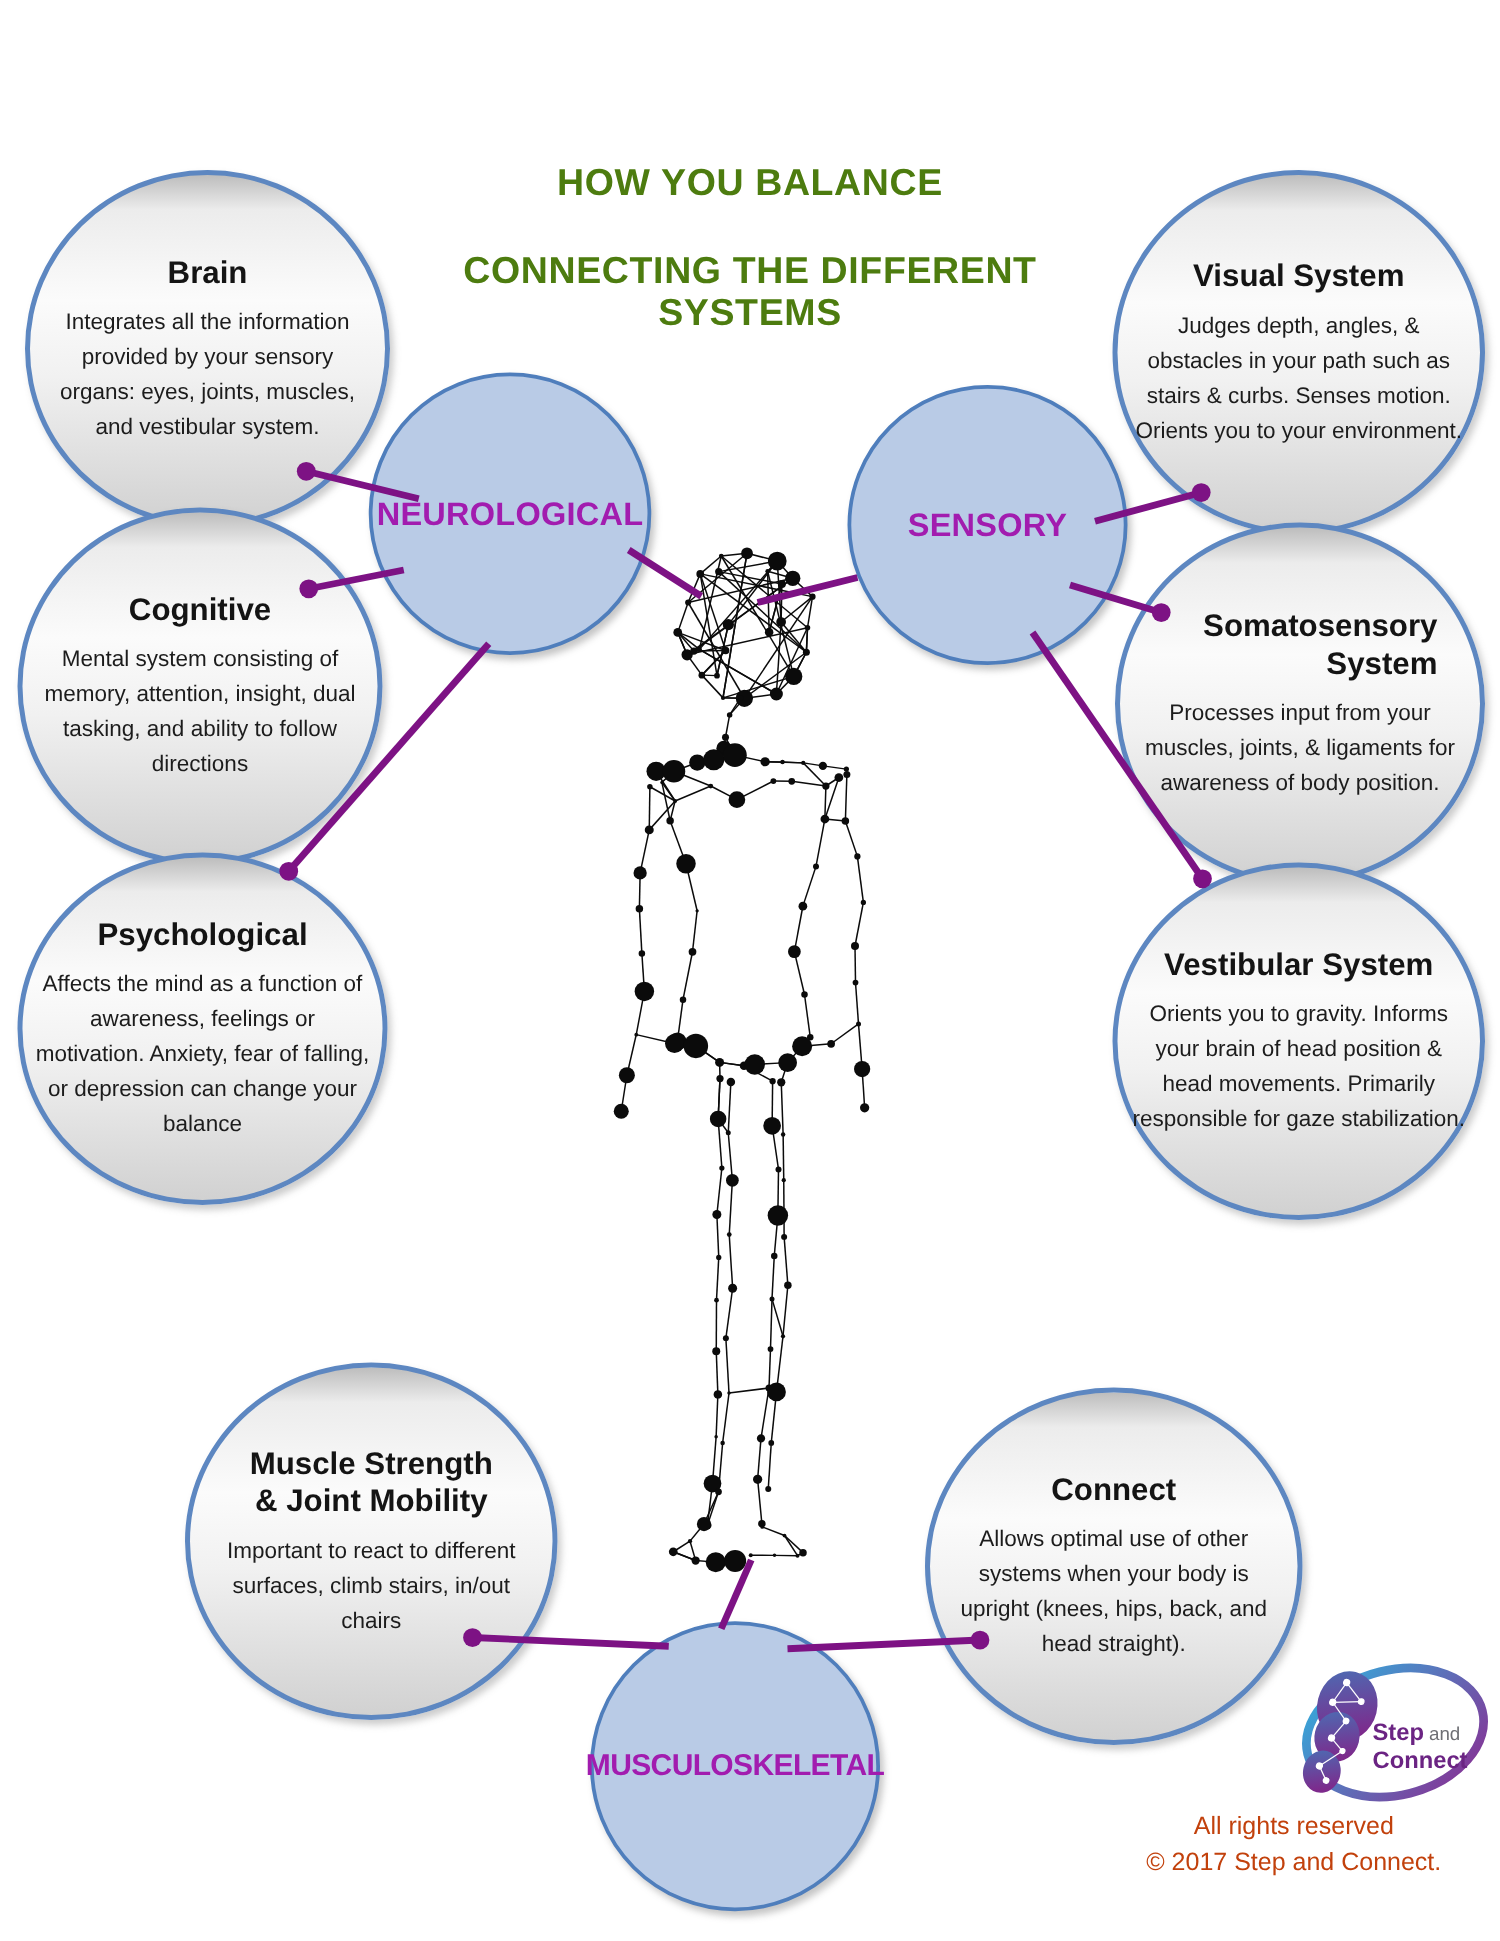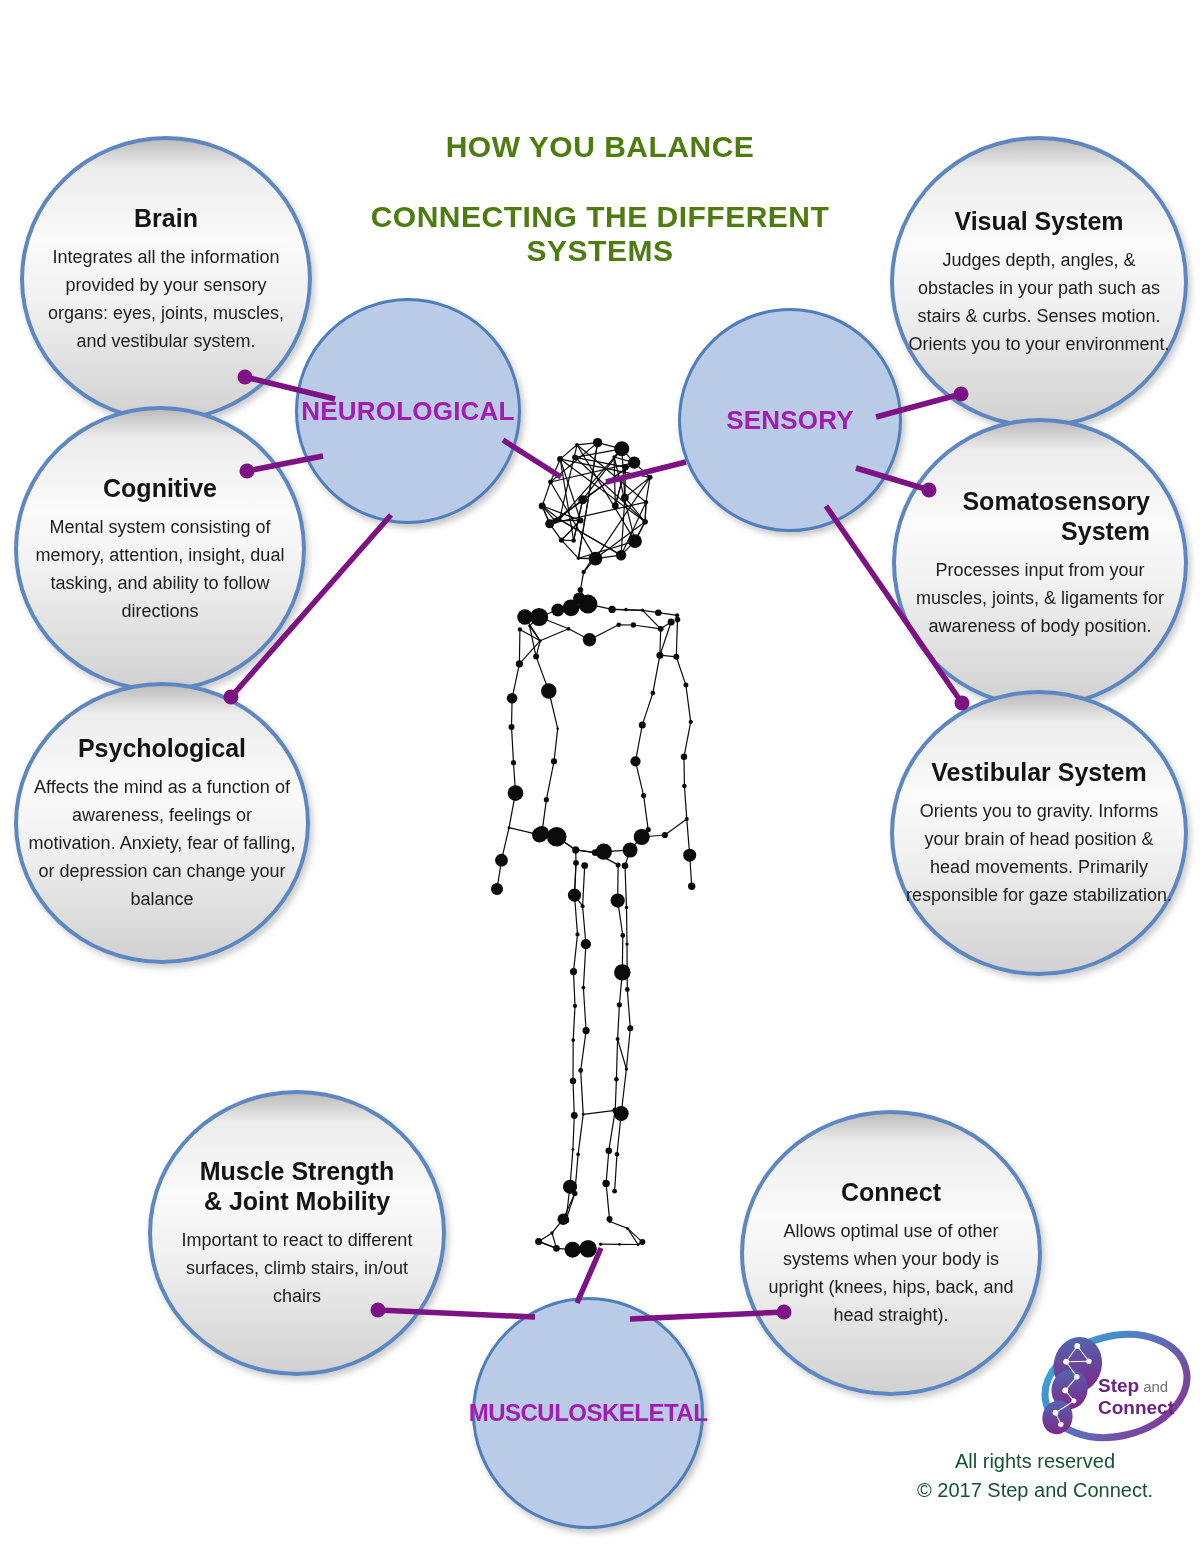--- a/index.html
+++ b/index.html
@@ -41,21 +41,21 @@
   #figure-svg line{stroke:#0b0b0b;stroke-width:1.2;}
   #figure-svg circle{fill:#0b0b0b;}
   #connector-svg{position:absolute;left:0;top:0;width:1200px;height:1553px;pointer-events:none;}
   #connector-svg line{stroke:#7d1284;stroke-width:5.5;}
   #connector-svg circle{fill:#7d1284;}
   
   #logo{position:absolute;left:1022px;top:1328px;width:172px;height:118px;}
   .logo-main{font-size:19px;font-weight:bold;fill:#6b2483;font-family:"Liberation Sans",sans-serif;}
   .logo-and{font-size:15px;font-weight:normal;fill:#6e6f74;}
   #footer{position:absolute;left:870px;top:1450px;width:330px;text-align:center;}
-  #footer p{margin:0 0 6px 0;font-size:20px;color:#14532d;}
+  #footer p{margin:0 0 6px 0;font-size:20px;color:#c2410c;}
 </style>
 </head>
 <body>
 
 <div id="page">
 
   <div class="title">
     <h1>HOW YOU BALANCE</h1>
     <h1 class="l2">CONNECTING THE DIFFERENT SYSTEMS</h1>
   </div>

